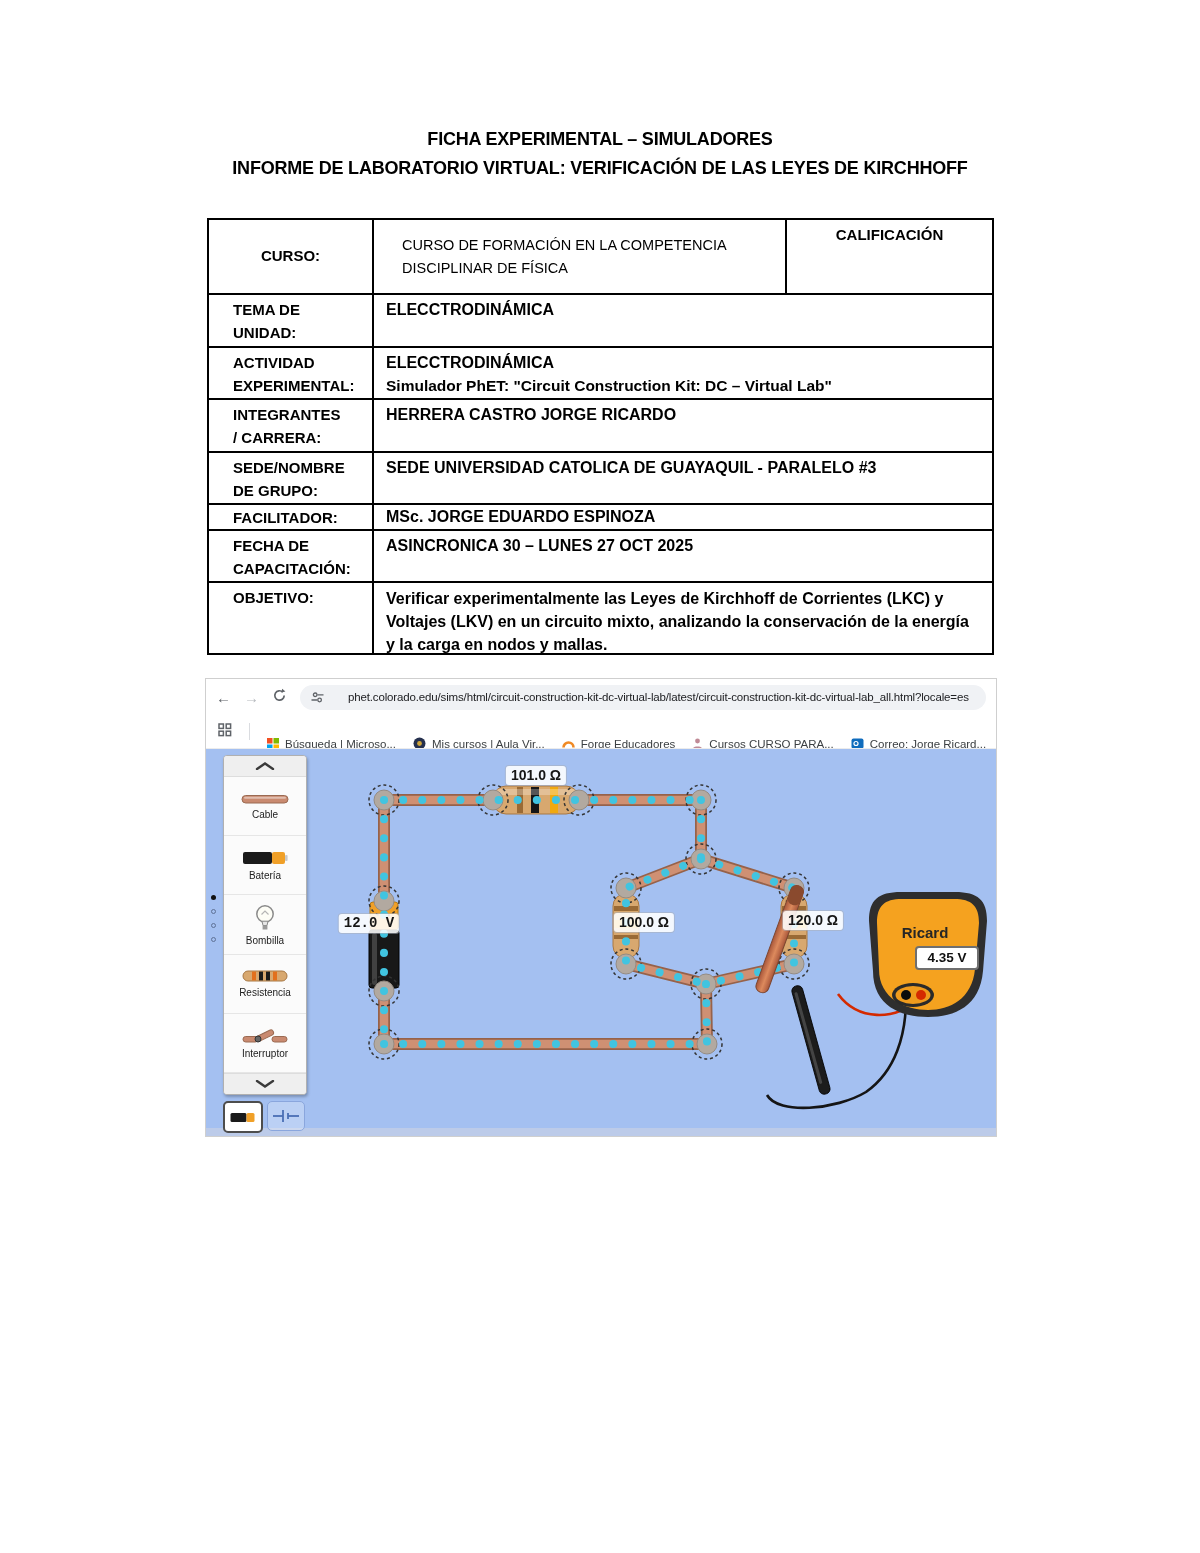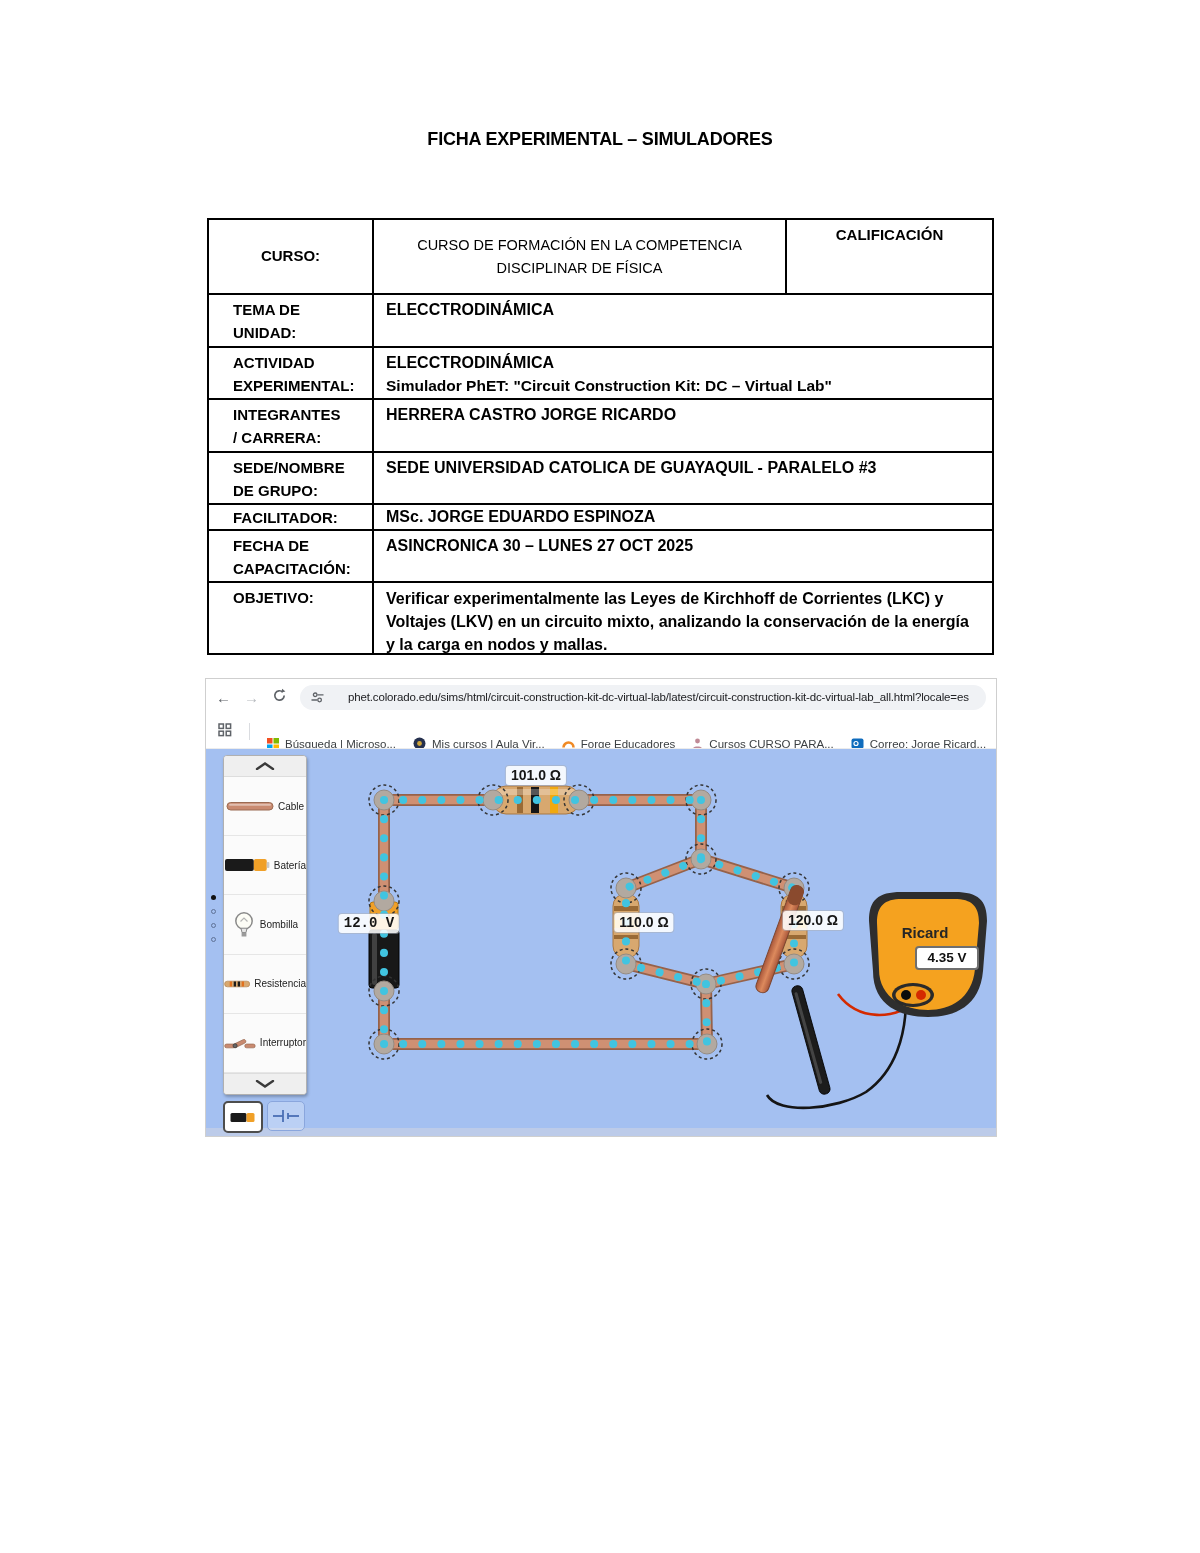--- a/index.html
+++ b/index.html
@@ -14,21 +14,21 @@
      grid-template-rows:75px 53px 52px 53px 52px 26px 52px 70px;
      border:2px solid #000;box-sizing:content-box;}
   .cell{box-sizing:border-box;overflow:hidden;}
   .bb{border-bottom:2px solid #000;}
   .br{border-right:2px solid #000;}
   .lbl{font-weight:bold;font-size:15px;line-height:1.5;padding:4px 24px;}
   .lbl.center{display:flex;align-items:center;justify-content:center;padding:13px;}
   .val{font-weight:bold;font-size:16px;line-height:1.42;padding:4px 12px;grid-column:2/4;}
   .val .sub{font-size:15.5px;}
   .curso-val{font-weight:normal;font-size:14.5px;line-height:1.55;display:flex;align-items:center;
-     justify-content:center;text-align:center;padding:0 28px;}
+     justify-content:center;padding:0 28px;}
   .calif{font-weight:bold;font-size:15px;text-align:center;padding-top:6px;}
   
   #shot{left:205px;top:678px;width:790px;height:457px;border:1px solid #cfcfcf;background:#fff;overflow:hidden;}
   .chrome{position:absolute;left:0;top:0;right:0;height:36px;background:#fff;display:flex;
      align-items:center;padding:0 10px;gap:13px;box-sizing:border-box;}
   .navbtn{font-size:15px;color:#5f6368;line-height:1;}
   .navbtn.dim{color:#b6b9be;}
   .urlpill{flex:1;height:25px;background:#f0f2f5;border-radius:13px;display:flex;align-items:center;
      padding:0 11px;gap:24px;overflow:hidden;}
   .urltext{font-size:11.5px;color:#202124;white-space:nowrap;letter-spacing:-0.15px;}
@@ -38,21 +38,21 @@
   .bm{display:flex;align-items:center;gap:6px;font-size:11.5px;color:#3c4043;flex:0 0 auto;margin-top:24px;}
   .bm-div{width:1px;height:17px;background:#dadce0;flex:0 0 auto;}
   
   #sim{position:absolute;left:0;top:70px;width:790px;height:387px;background:#a4c0f1;overflow:hidden;}
   #sim-bottom-band{left:0;right:0;bottom:0;height:8px;background:#bccbe9;}
   #toolbox{left:17px;top:6px;width:82px;height:338px;background:#fbfbfb;border:1px solid #b0b0b0;
      border-radius:4px;box-shadow:1px 2px 3px rgba(0,0,0,0.25);display:flex;flex-direction:column;}
   .tb-scroll{height:20px;background:#efefef;display:flex;align-items:center;justify-content:center;flex:0 0 auto;}
   .tb-scroll.top{border-radius:3px 3px 0 0;border-bottom:1px solid #ddd;}
   .tb-scroll.bot{border-radius:0 0 3px 3px;border-top:1px solid #ddd;margin-top:auto;}
-  .tb-item{height:59px;display:flex;align-items:center;justify-content:center;
+  .tb-item{height:59px;display:flex;flex-direction:column;align-items:center;justify-content:center;
      gap:4px;border-bottom:1px solid #e6e6e6;}
   .tb-item:last-of-type{border-bottom:none;}
   .tb-label{font-size:10px;color:#222;}
   #carousel-dots{left:5px;top:146px;display:flex;flex-direction:column;gap:9px;}
   .cdot{width:5px;height:5px;border-radius:50%;}
   .cdot.on{background:#111;}
   .cdot.off{background:transparent;border:1px solid #5f7296;box-sizing:border-box;}
   .viewbtn{width:36px;height:28px;border-radius:5px;display:flex;align-items:center;justify-content:center;}
   #view-lifelike{left:17px;top:352px;background:#fff;border:2px solid #4d4d4d;}
   #view-schematic{left:61px;top:352px;background:rgba(255,255,255,0.25);border:1.5px solid #8aa6dd;}
@@ -65,20 +65,21 @@
   .vm-read{position:absolute;left:741px;top:197px;transform:translateX(-50%);width:60px;height:20px;
      background:#fff;border:2px solid #6f6f6f;border-radius:4px;font-size:13.5px;font-weight:bold;
      color:#111;text-align:center;line-height:20px;}
 </style>
 </head>
 <body>
 
 <div id="page">
 
   <div class="abs title" style="top:129px;">FICHA EXPERIMENTAL – SIMULADORES</div>
+  <div class="abs title" style="top:158px;">INFORME DE LABORATORIO VIRTUAL: VERIFICACIÓN DE LAS LEYES DE KIRCHHOFF</div>
 
   <div class="abs" id="info-table">
     <div class="cell lbl center bb br">CURSO:</div>
     <div class="cell curso-val bb br">CURSO DE FORMACIÓN EN LA COMPETENCIA DISCIPLINAR DE FÍSICA</div>
     <div class="cell calif bb">CALIFICACIÓN</div>
 
     <div class="cell lbl bb br">TEMA DE UNIDAD:</div>
     <div class="cell val bb">ELECCTRODINÁMICA</div>
 
     <div class="cell lbl bb br">ACTIVIDAD EXPERIMENTAL:</div>
@@ -372,21 +373,21 @@
           <rect x="-6.5" y="0" width="13" height="20" rx="6" fill="#8a4a2e"></rect>
         </g>
         <g transform="translate(590,237) rotate(-15.5)">
           <rect x="-5.5" y="0" width="11" height="112" rx="5" fill="#1c1c1c" stroke="#000" stroke-width="0.8"></rect>
           <rect x="-3.5" y="6" width="3" height="95" rx="1.5" fill="rgba(255,255,255,0.18)"></rect>
         </g>
       </svg>
 
       <div class="clabel" style="left:330px;top:17px;">101.0 Ω</div>
       <div class="clabel" style="left:163px;top:165px;font-family:Liberation Mono, monospace;">12.0 V</div>
-      <div class="clabel" style="left:438px;top:164px;">110.0 Ω</div>
+      <div class="clabel" style="left:438px;top:164px;">100.0 Ω</div>
       <div class="clabel" style="left:607px;top:162px;">120.0 Ω</div>
 
       <div class="vm-title">Ricard</div>
       <div class="vm-read">4.35 V</div>
     </div>
   </div>
 
 </div>
 
 </body></html>

